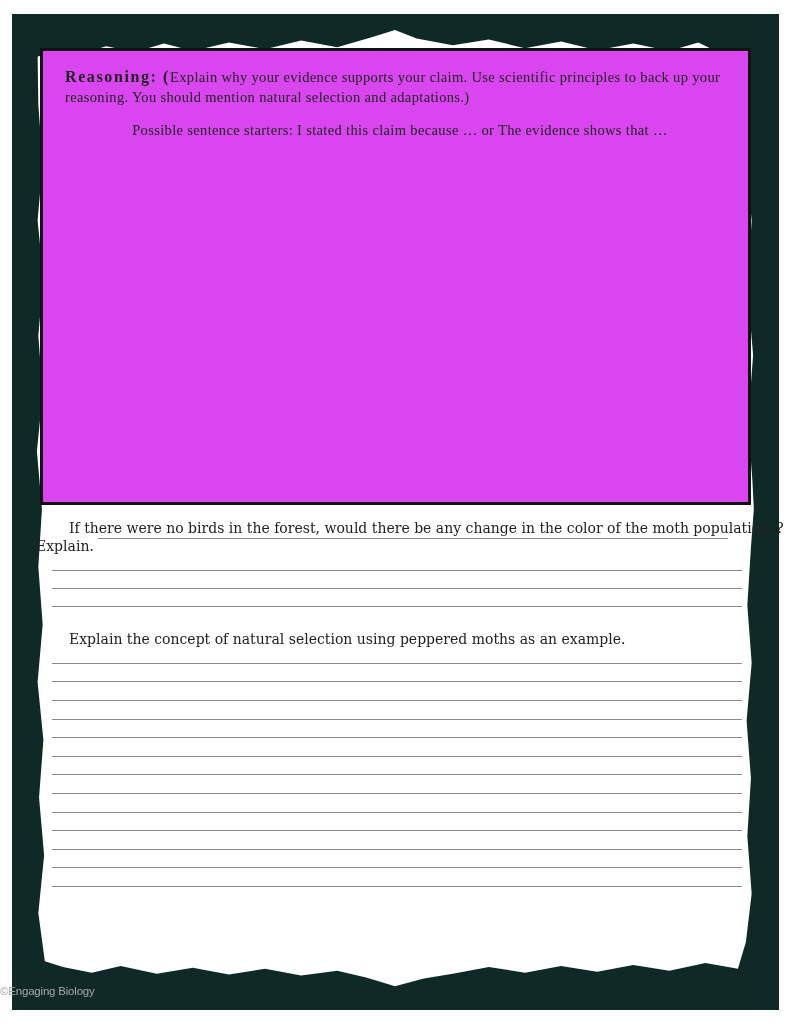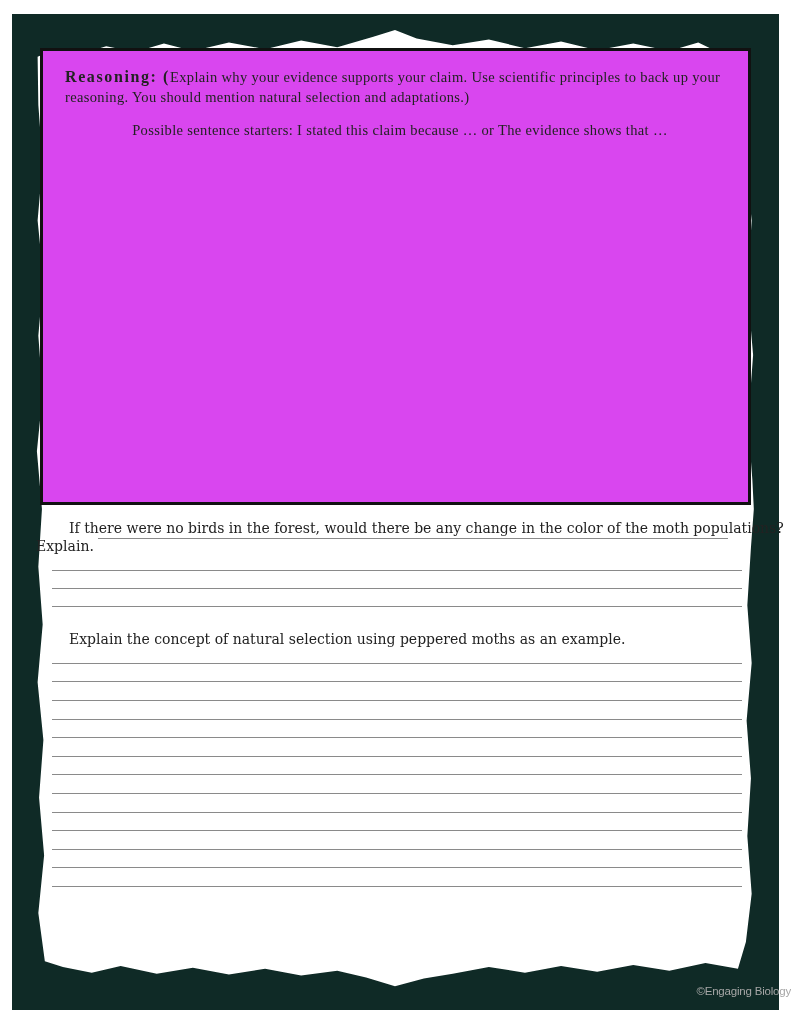--- a/index.html
+++ b/index.html
@@ -49,21 +49,21 @@
     .explain-row {
       position: absolute; left: 36px; top: 538px; height: 19px; width: 692px;
       display: flex; align-items: flex-start;
       font-family: "DejaVu Serif", "Liberation Serif", serif; font-size: 14px; color: #222;
     }
     .explain-row .rule { flex: 1; border-bottom: 1.5px solid #8a8a8a; margin-left: 4px; margin-bottom: 3px; }
     .line {
       position: absolute; left: 52px; width: 690px; height: 0; border-top: 1.5px solid #8a8a8a;
     }
     .copyright {
-      position: absolute; left: 0; width: 791px; top: 985px; text-align: right;
+      position: absolute; left: 0; width: 791px; top: 985px; text-align: left;
       font-family: "Liberation Sans", "DejaVu Sans", sans-serif; font-size: 11.5px; color: #a6a6a6;
       letter-spacing: -0.2px;
     }
   </style>
 </head>
 <body>
 
 <div class="frame"></div>
 <div class="paper"></div>
 

